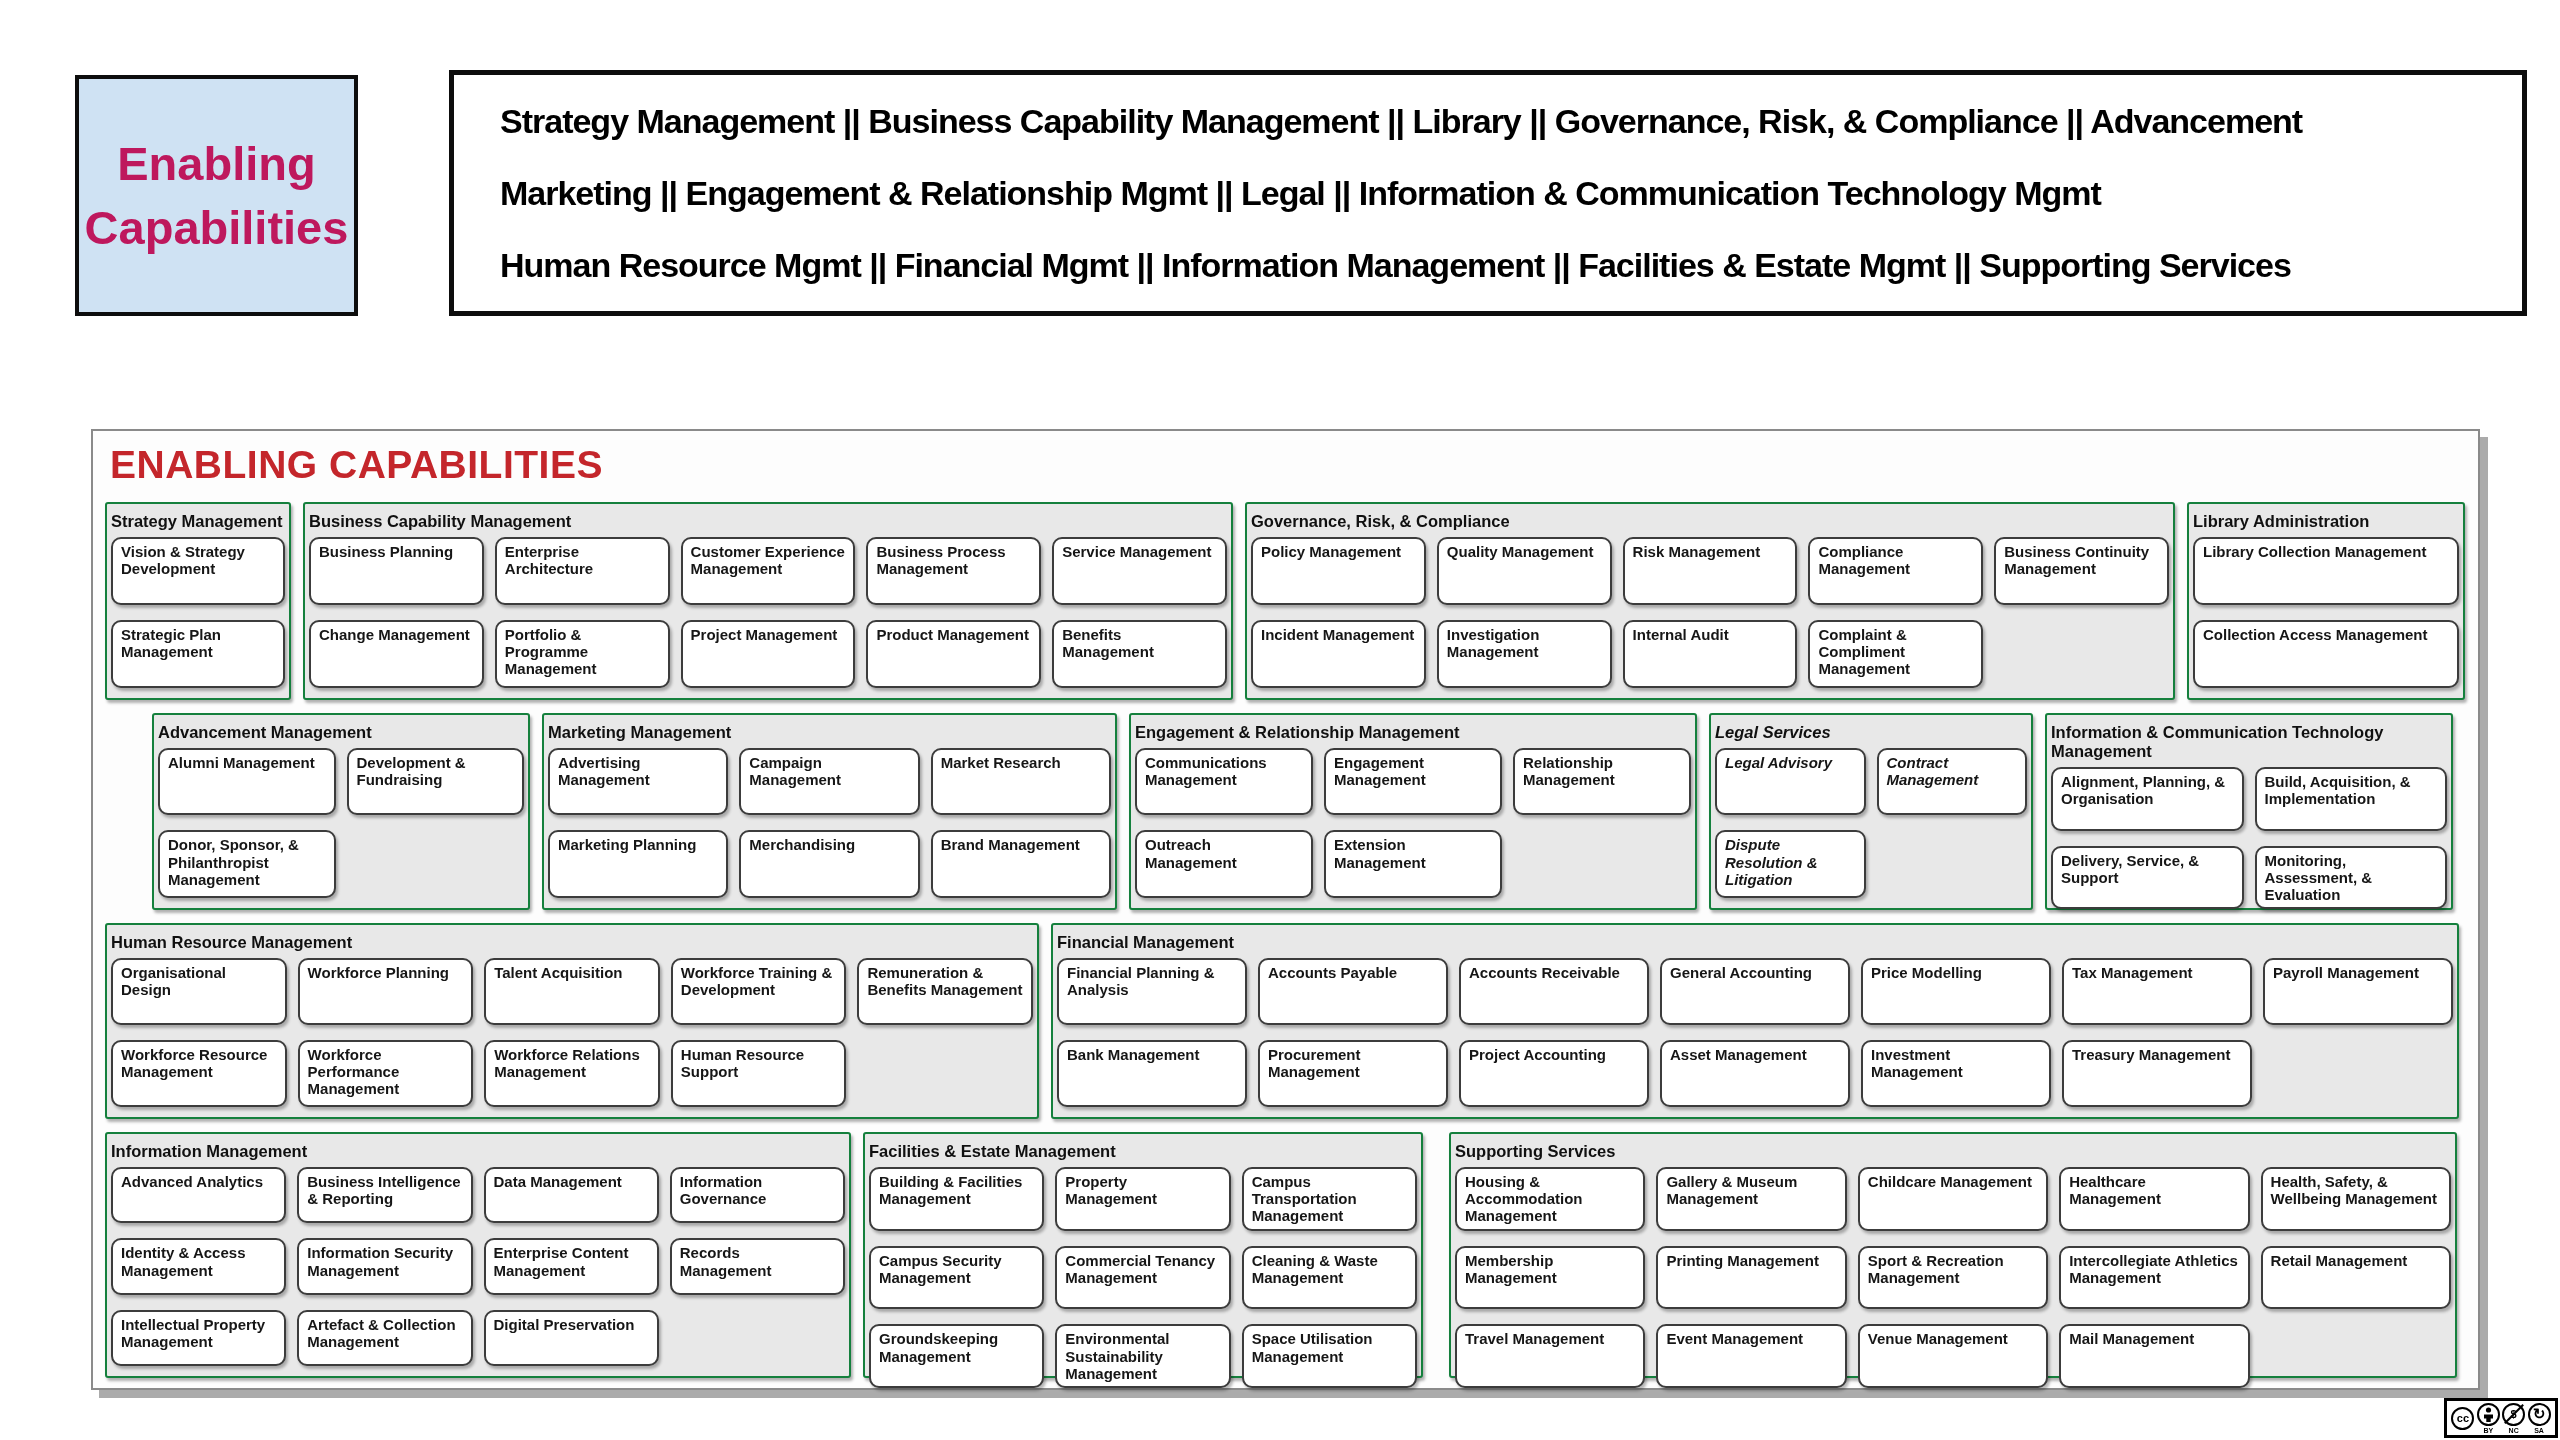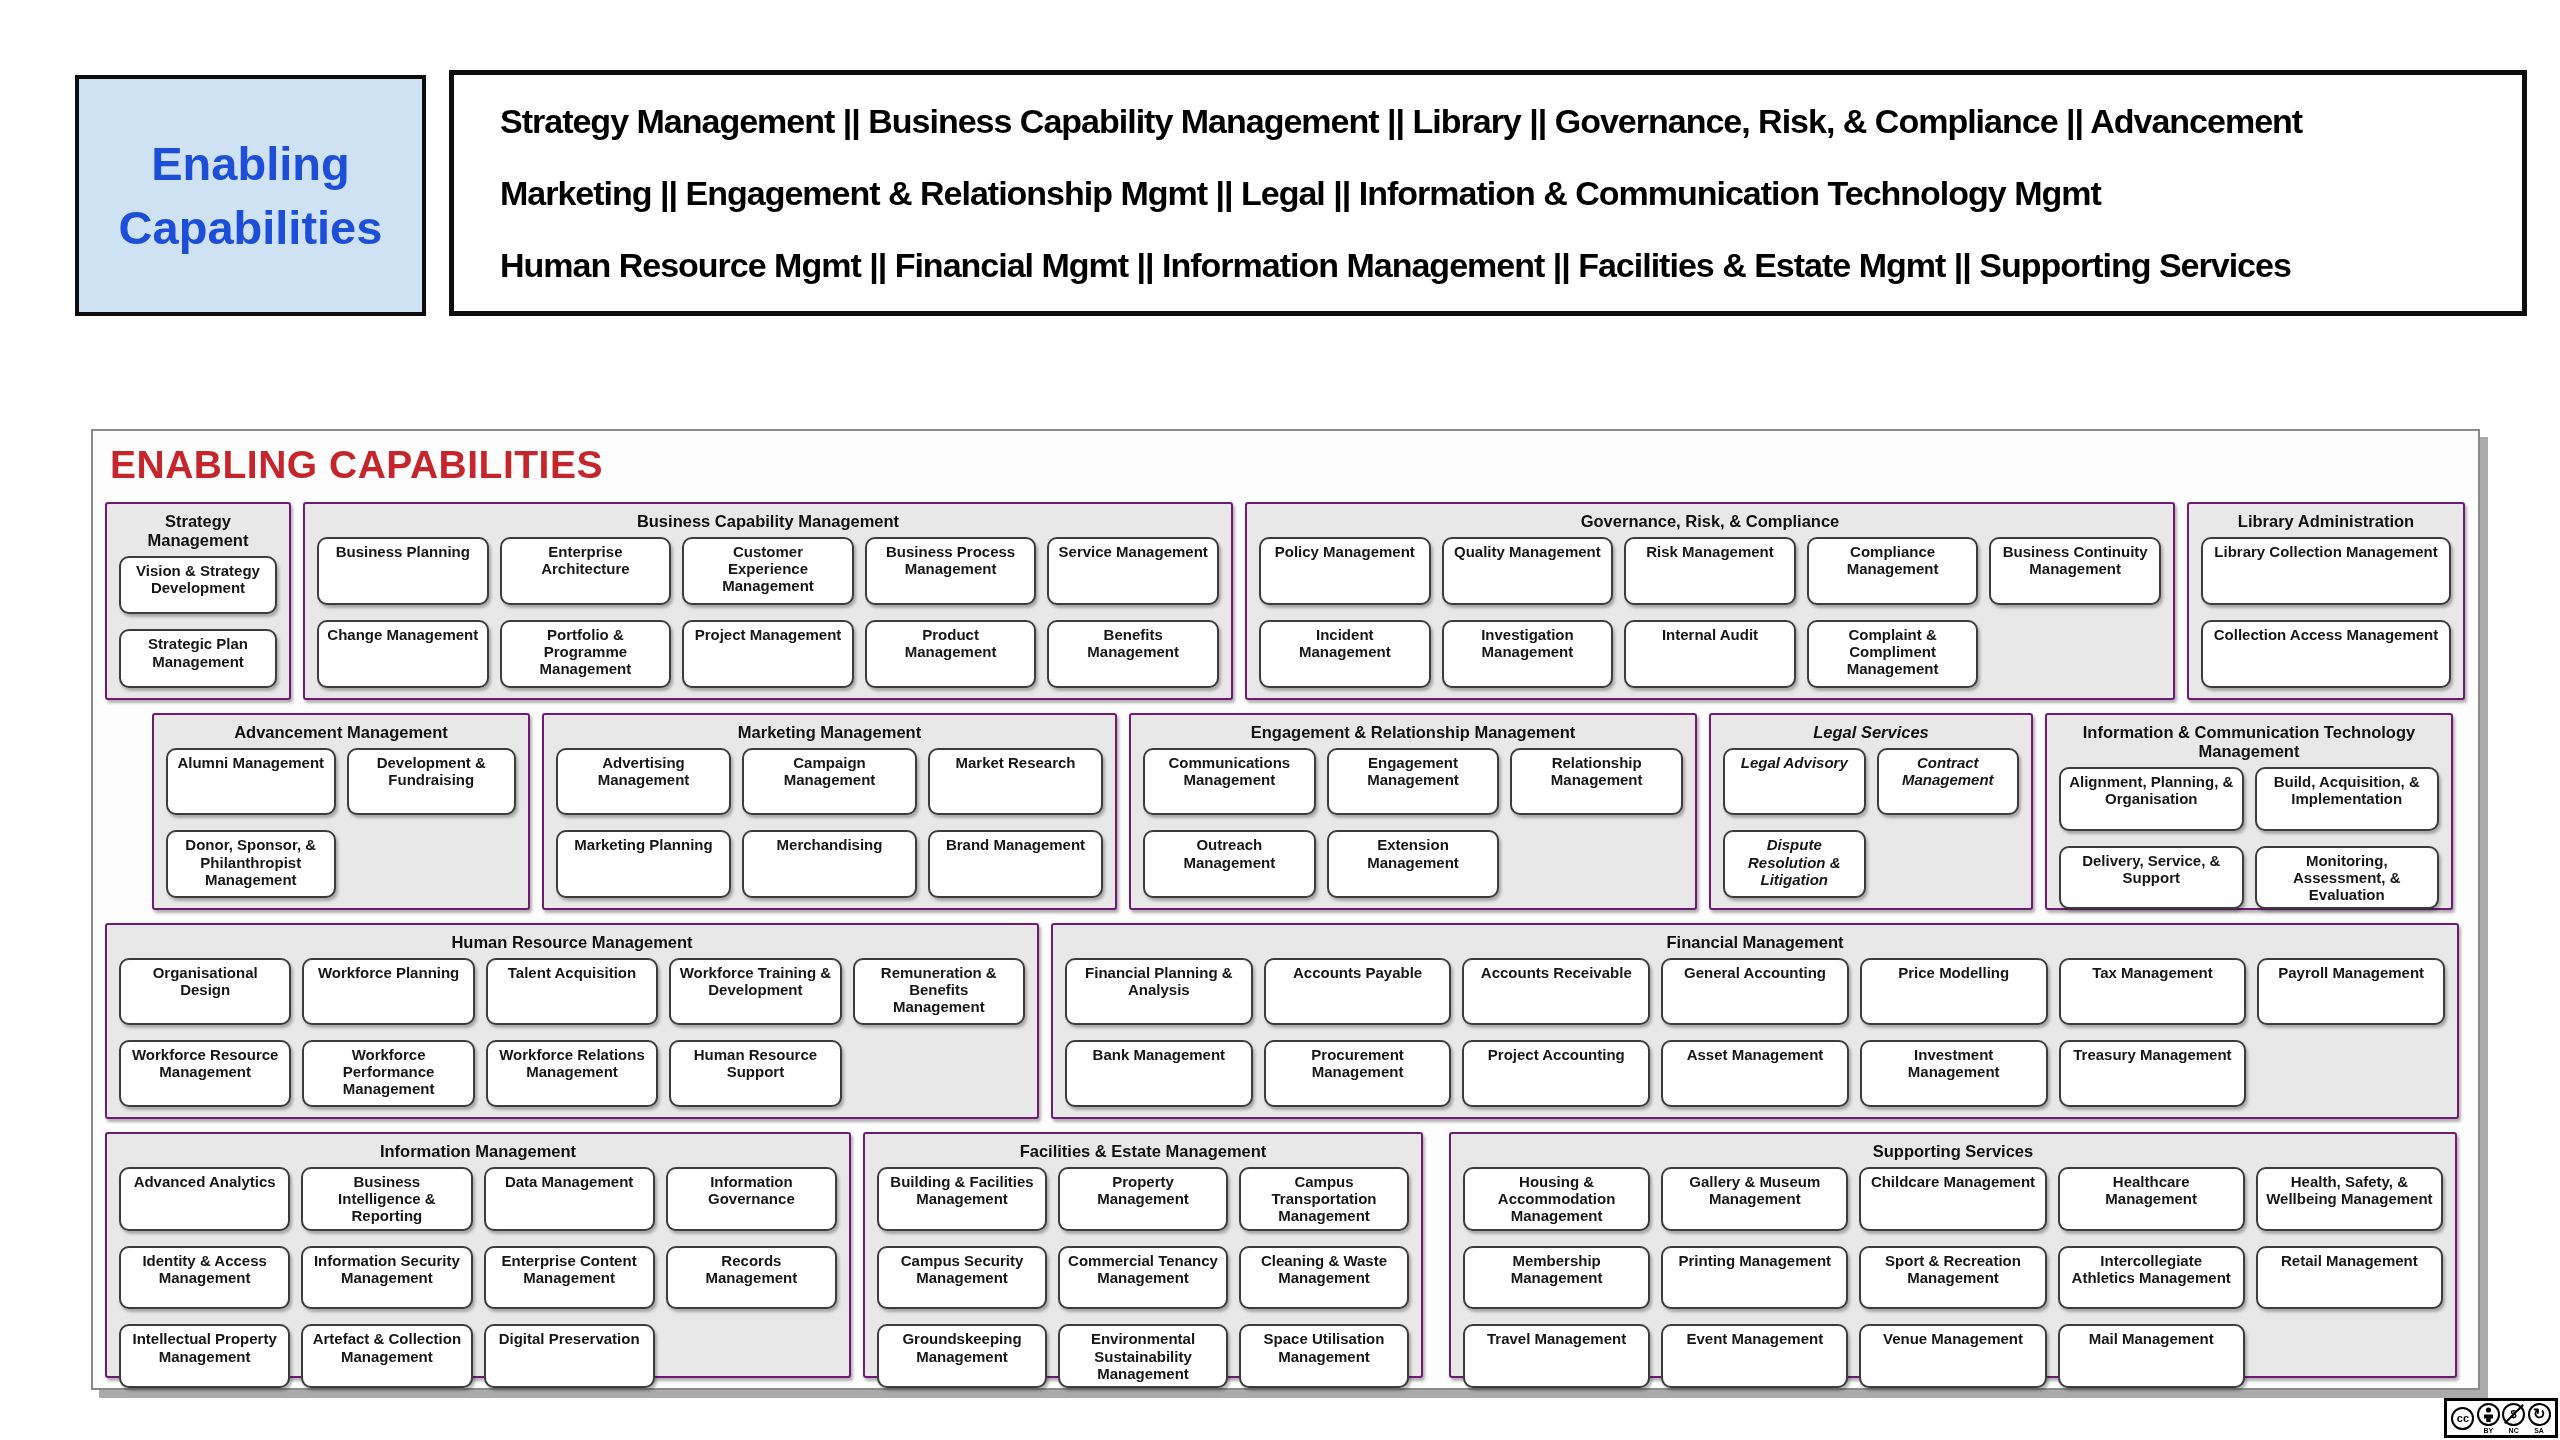--- a/index.html
+++ b/index.html
@@ -1,45 +1,45 @@
 <!DOCTYPE html>
 <html><head>
 <meta charset="utf-8">
 <style>
   * { box-sizing: border-box; margin: 0; padding: 0; }
   html, body { width: 2560px; height: 1440px; background: #ffffff;
     font-family: "Liberation Sans", sans-serif; overflow: hidden; position: relative; }
 
   
-  .blue-box { position: absolute; left: 75px; top: 75px; width: 351px; height: 241px;
+  .blue-box { position: absolute; left: 75px; top: 75px; width: 283px; height: 241px;
     background: #cfe2f3; border: 4px solid #0d0d0d;
     display: flex; flex-direction: column; justify-content: center; align-items: center;
-    font-size: 47px; font-weight: bold; line-height: 1.35; text-align: center; color: #1d4ed8; }
+    font-size: 47px; font-weight: bold; line-height: 1.35; text-align: center; color: #be185d; }
 
   .summary-box { position: absolute; left: 449px; top: 70px; width: 2078px; height: 246px;
     border: 5px solid #0d0d0d; background: #fff;
     display: flex; flex-direction: column; justify-content: center; padding-left: 46px; }
   .summary-line { font-size: 34px; font-weight: bold; line-height: 72px;
     letter-spacing: -1px; white-space: nowrap; color: #000; }
 
   
   .panel { position: absolute; left: 91px; top: 429px; width: 2389px; height: 961px;
     background: #fdfdfd; border: 2px solid #8a8a8a; box-shadow: 8px 8px 0 0 #ababab; }
   .panel-title { position: absolute; left: 17px; top: 12px; color: #c4262b;
     font-size: 39px; font-weight: bold; letter-spacing: 0.5px; }
 
   .cap-row { position: absolute; left: 12px; right: 12px; display: flex; gap: 12px; align-items: stretch; }
   .row-0 { top: 71px;  height: 198px; }
   .row-1 { top: 282px; height: 197px; }
   .row-2 { top: 492px; height: 196px; }
   .row-3 { top: 701px; height: 246px; }
 
-  .group { background: #e8e8e8; border: 2px solid #701a75; border-radius: 3px;
-    padding: 6px 12px 10px; display: flex; flex-direction: column;
-    box-shadow: 2px 3px 3px rgba(0,0,0,0.30); flex: 0 0 auto; text-align: center; }
+  .group { background: #e8e8e8; border: 2px solid #15803d; border-radius: 3px;
+    padding: 6px 4px 10px; display: flex; flex-direction: column;
+    box-shadow: 2px 3px 3px rgba(0,0,0,0.30); flex: 0 0 auto; }
   .group-title { font-size: 16.5px; font-weight: bold; color: #101010;
     margin: 2px 0 6px; line-height: 1.15; }
   .group-grid { display: grid; gap: 15px 11px; flex: 1; grid-auto-rows: 1fr; }
 
   .cap-box { background: #ffffff; border: 2px solid #3c3c3c; border-radius: 10px;
     padding: 4px 8px; font-size: 15px; font-weight: bold; line-height: 1.15;
     color: #161616; box-shadow: 2px 3px 3px rgba(0,0,0,0.28); overflow: hidden; }
 
   
   .cc-badge { position: absolute; left: 2444px; top: 1398px; width: 114px; height: 24px;

